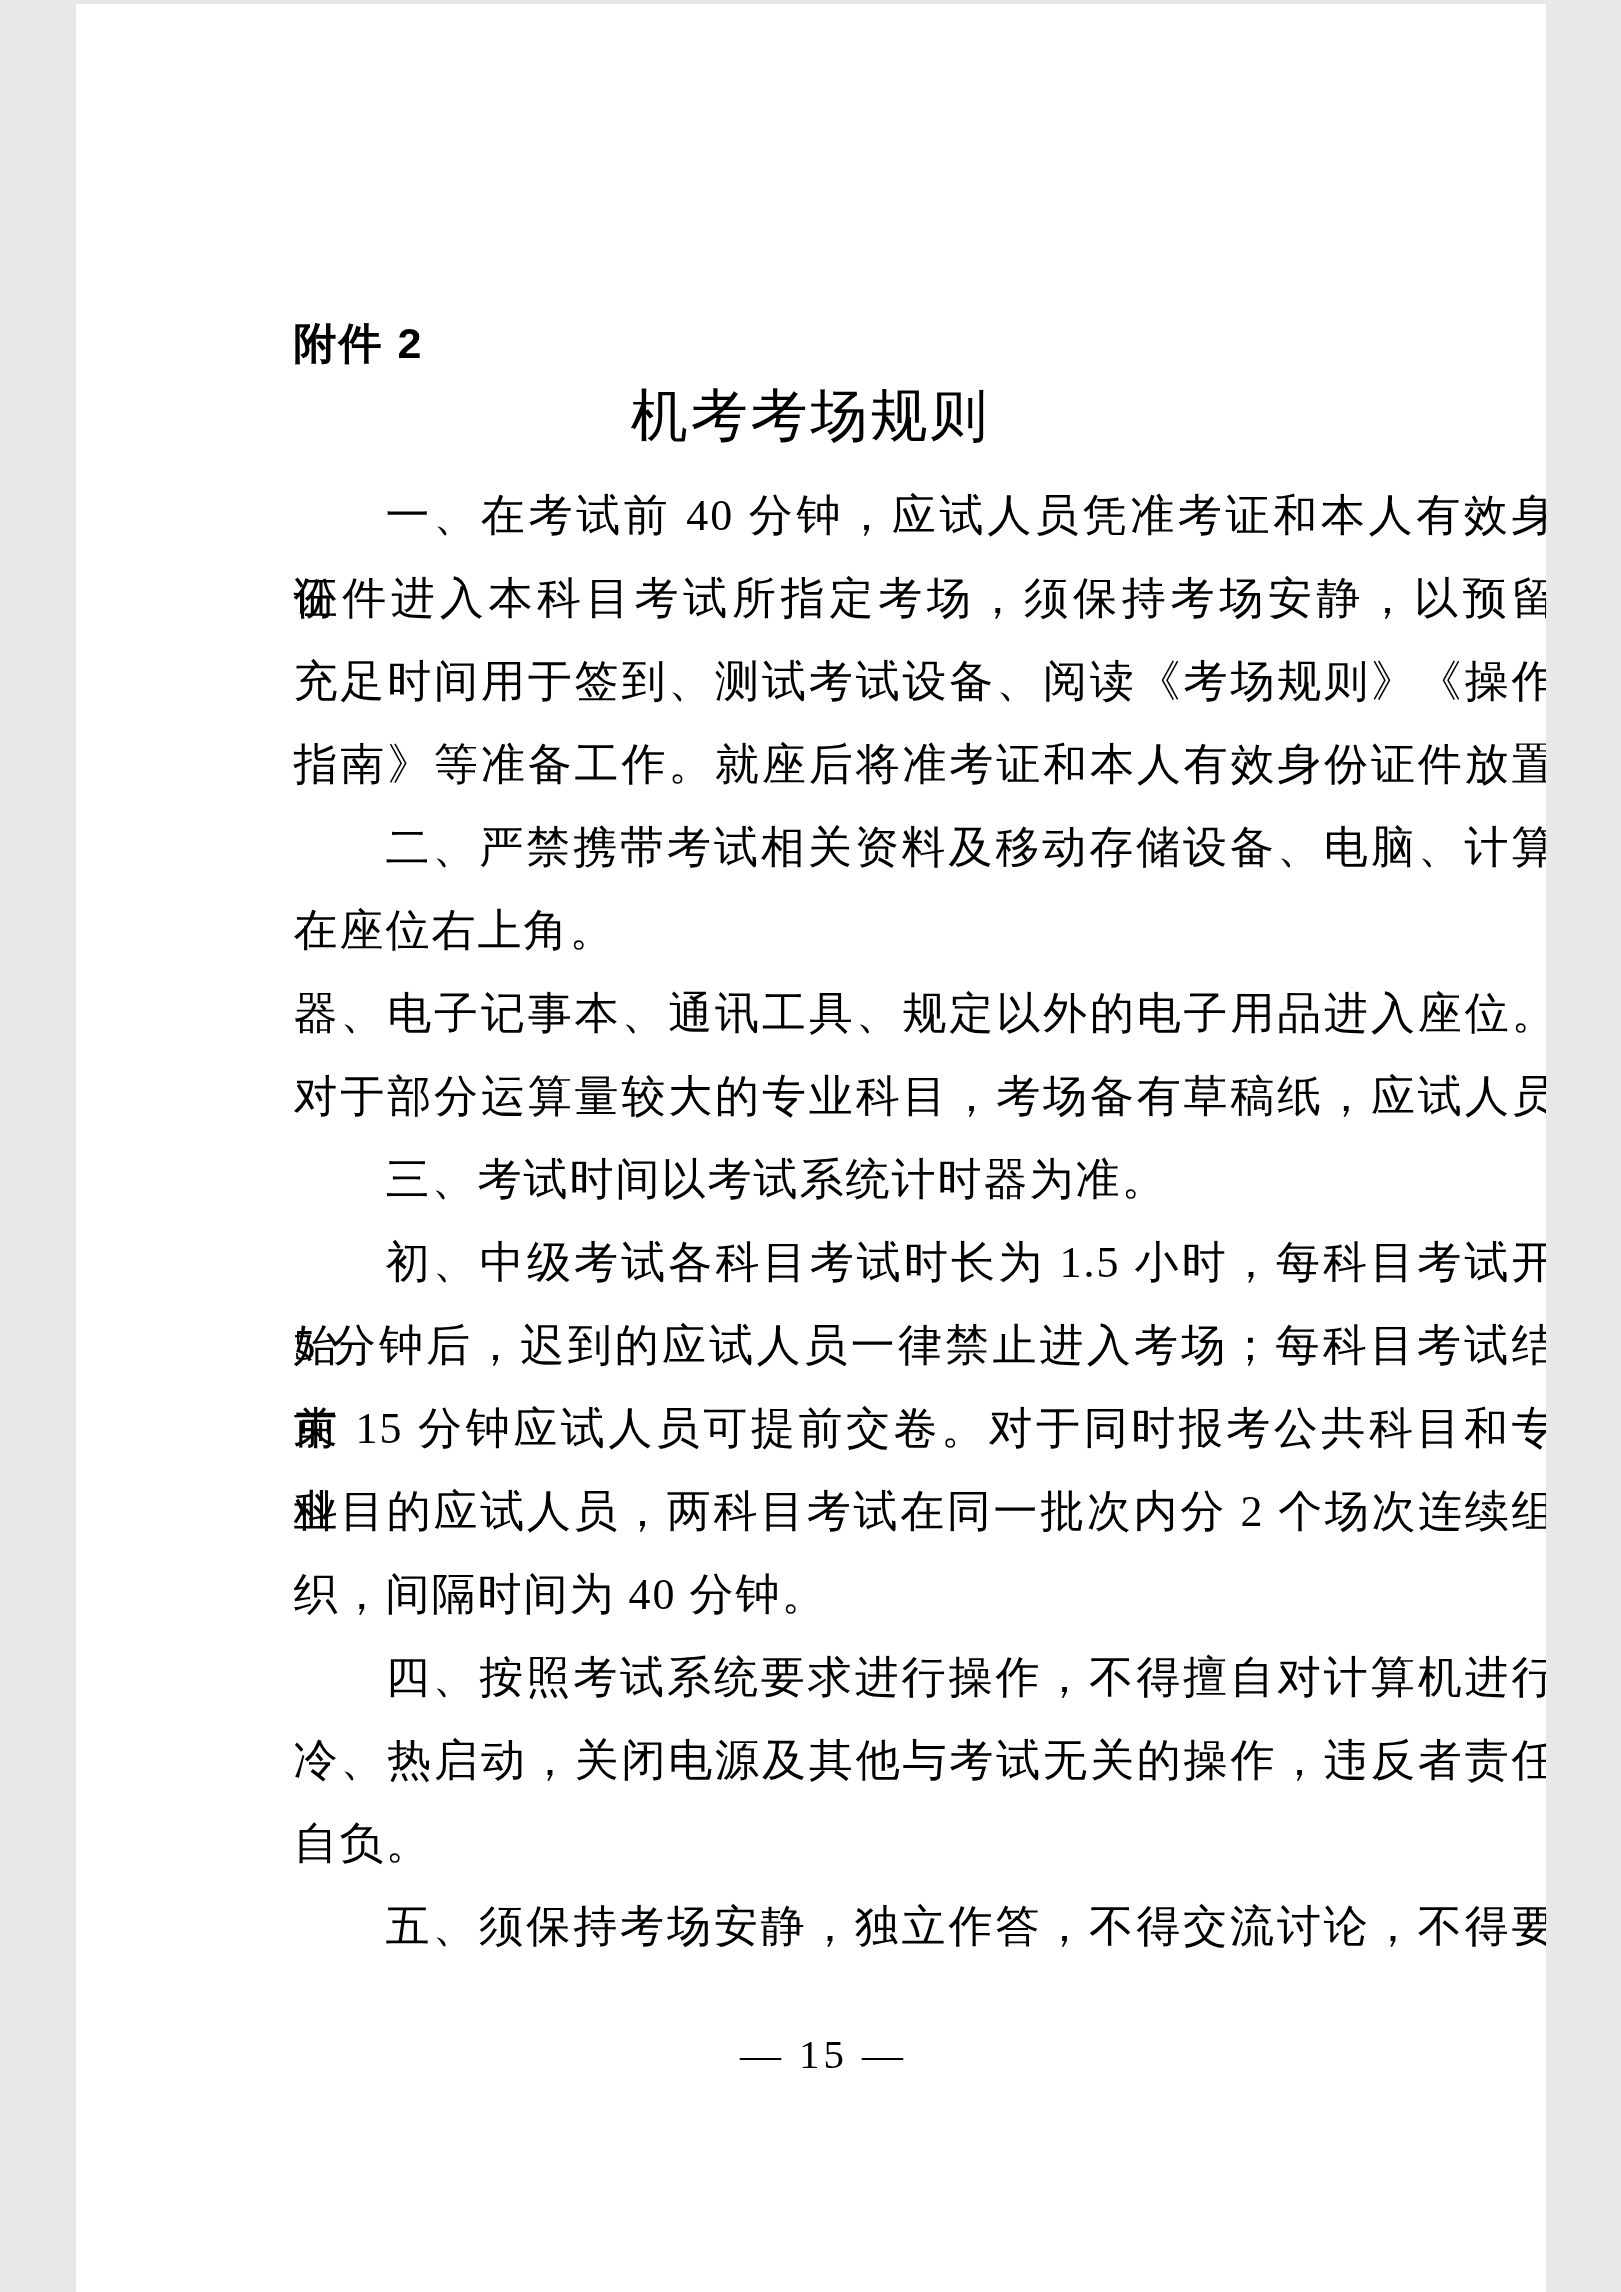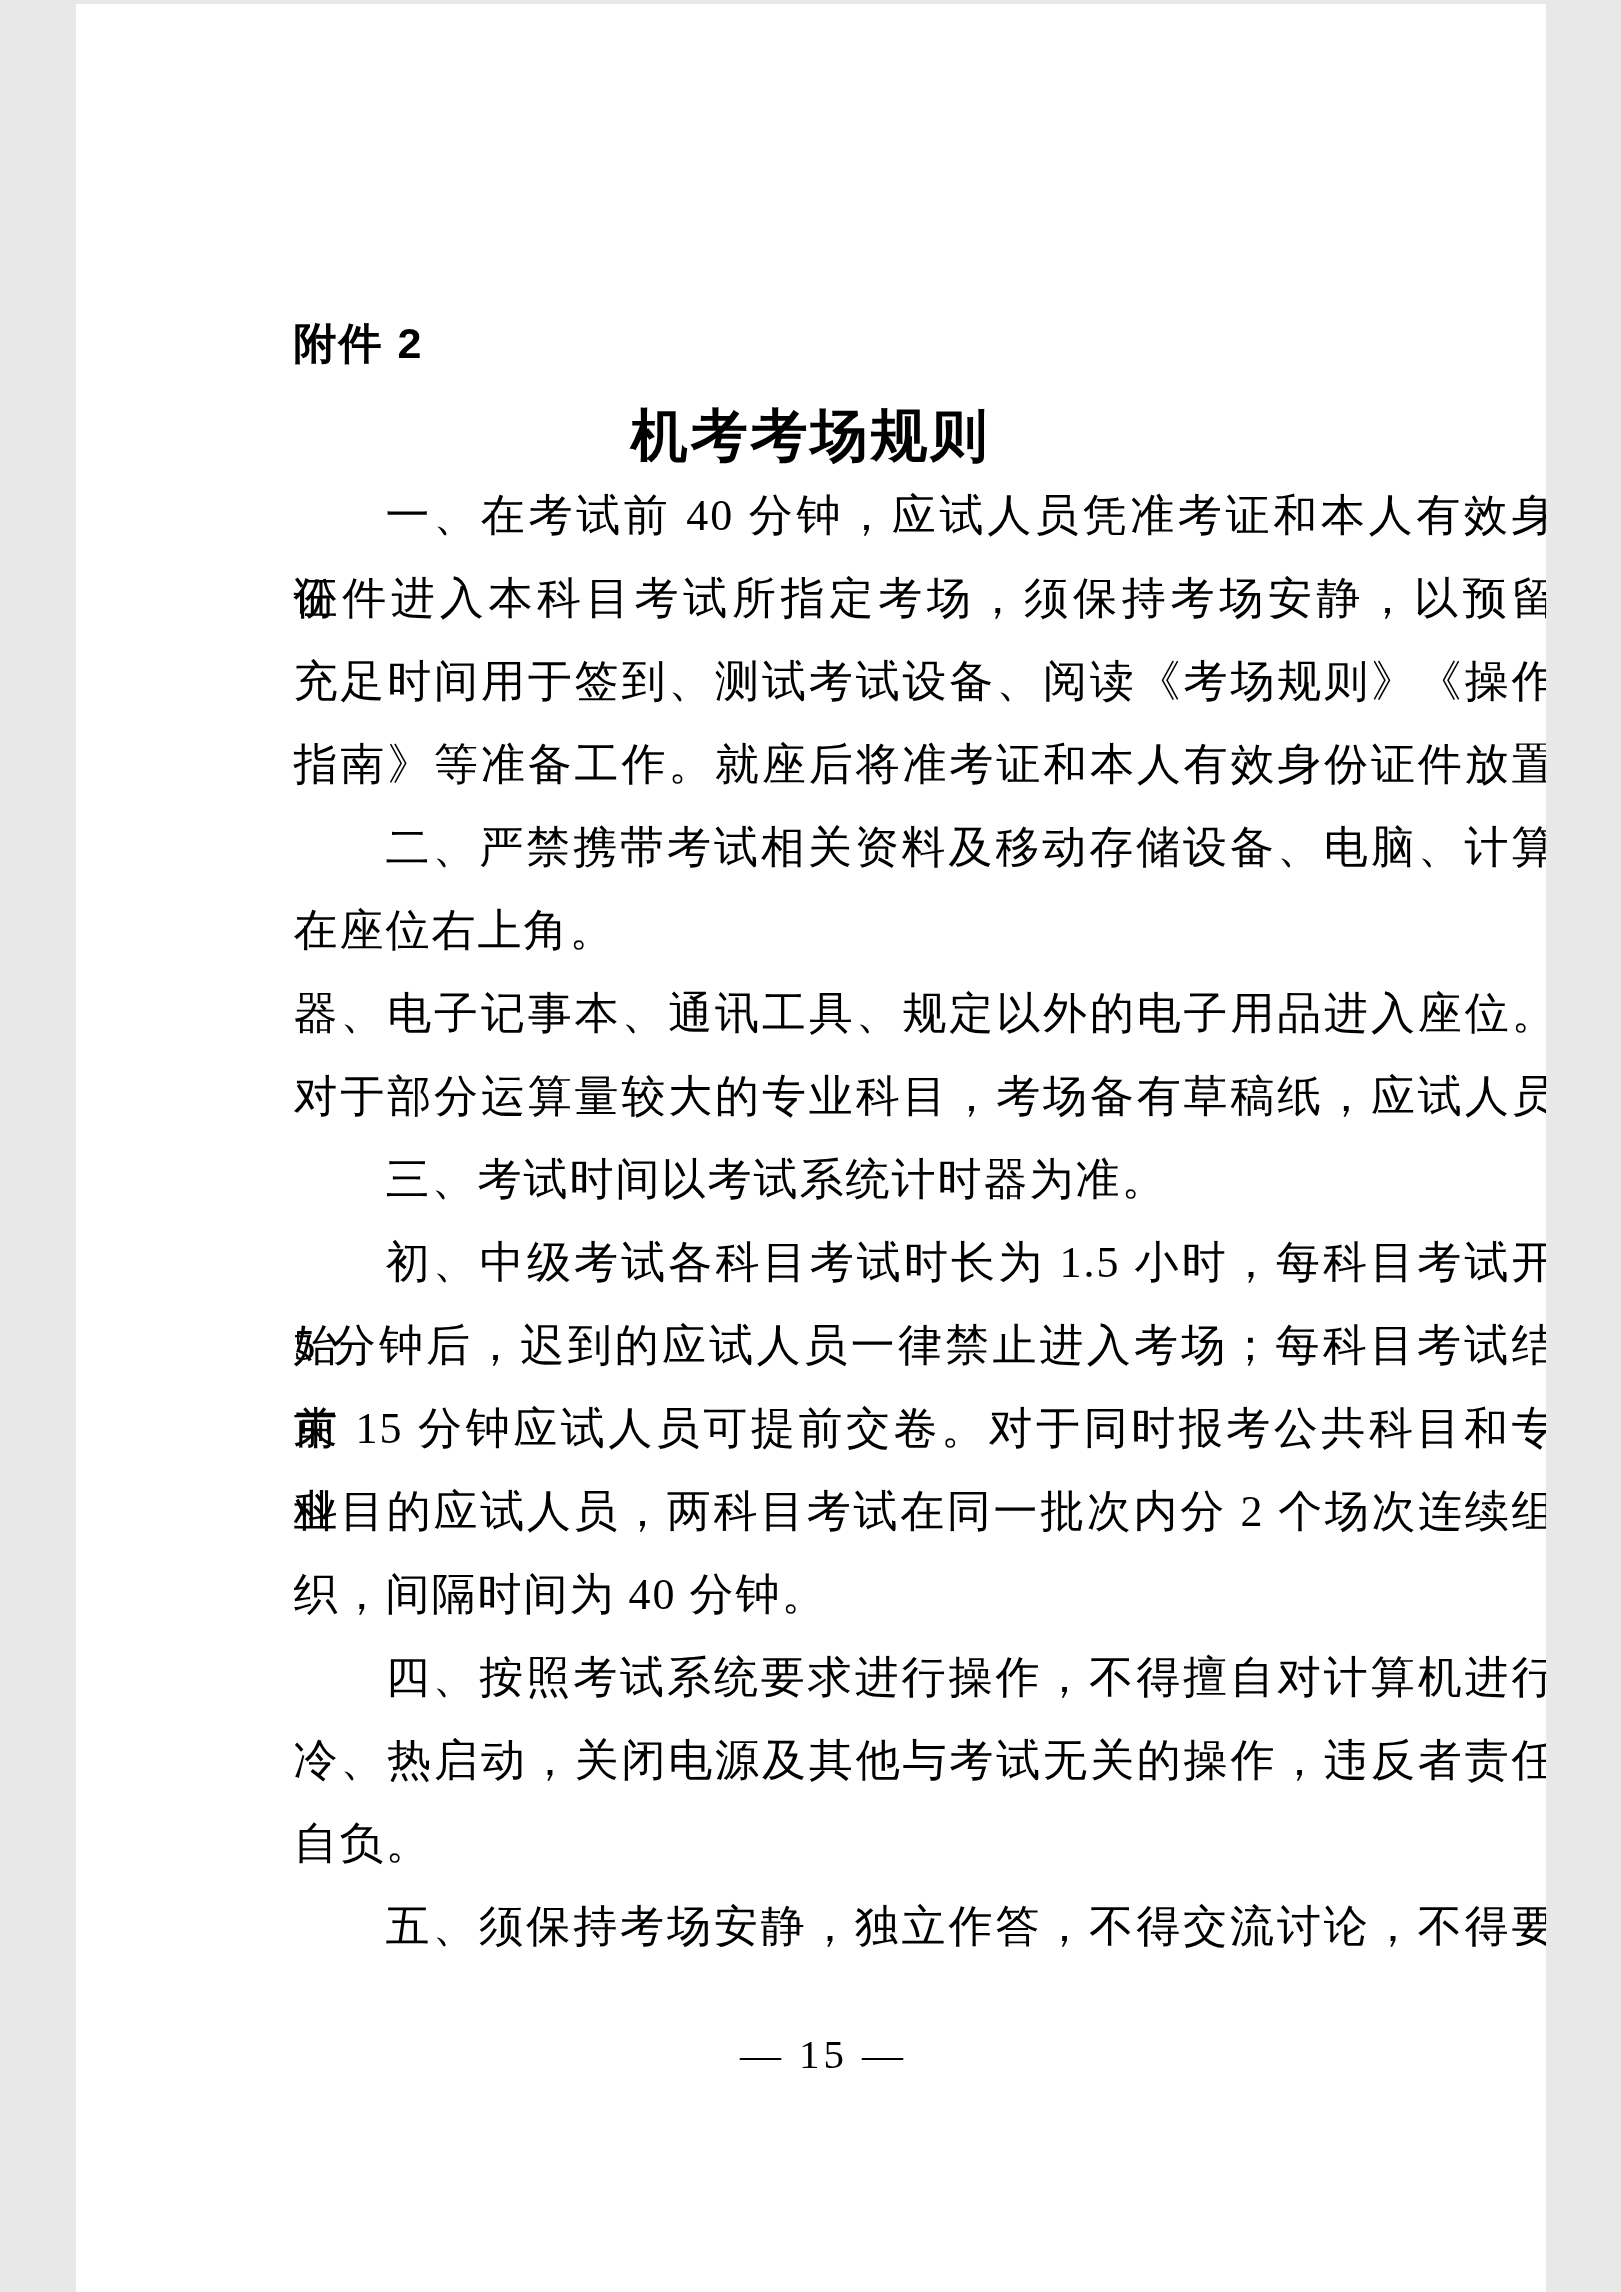--- a/index.html
+++ b/index.html
@@ -19,26 +19,26 @@
     top: 314px;
     font-size: 43px;
     line-height: 51px;
     font-weight: 700;
     letter-spacing: 2px;
     font-family: "Liberation Sans", "DejaVu Sans", sans-serif;
   }
   .doc-title {
     position: absolute;
     left: 0;
-    top: 396px;
+    top: 376px;
     width: 100%;
     text-align: center;
     font-size: 57px;
     line-height: 71px;
-    font-weight: 700;
+    font-weight: 400;
     letter-spacing: 2.9px;
   }
   .body-text {
     position: absolute;
     left: 218px;
     top: 470px;
     width: 1264px;
     font-size: 44px;
     letter-spacing: 2px;
   }

